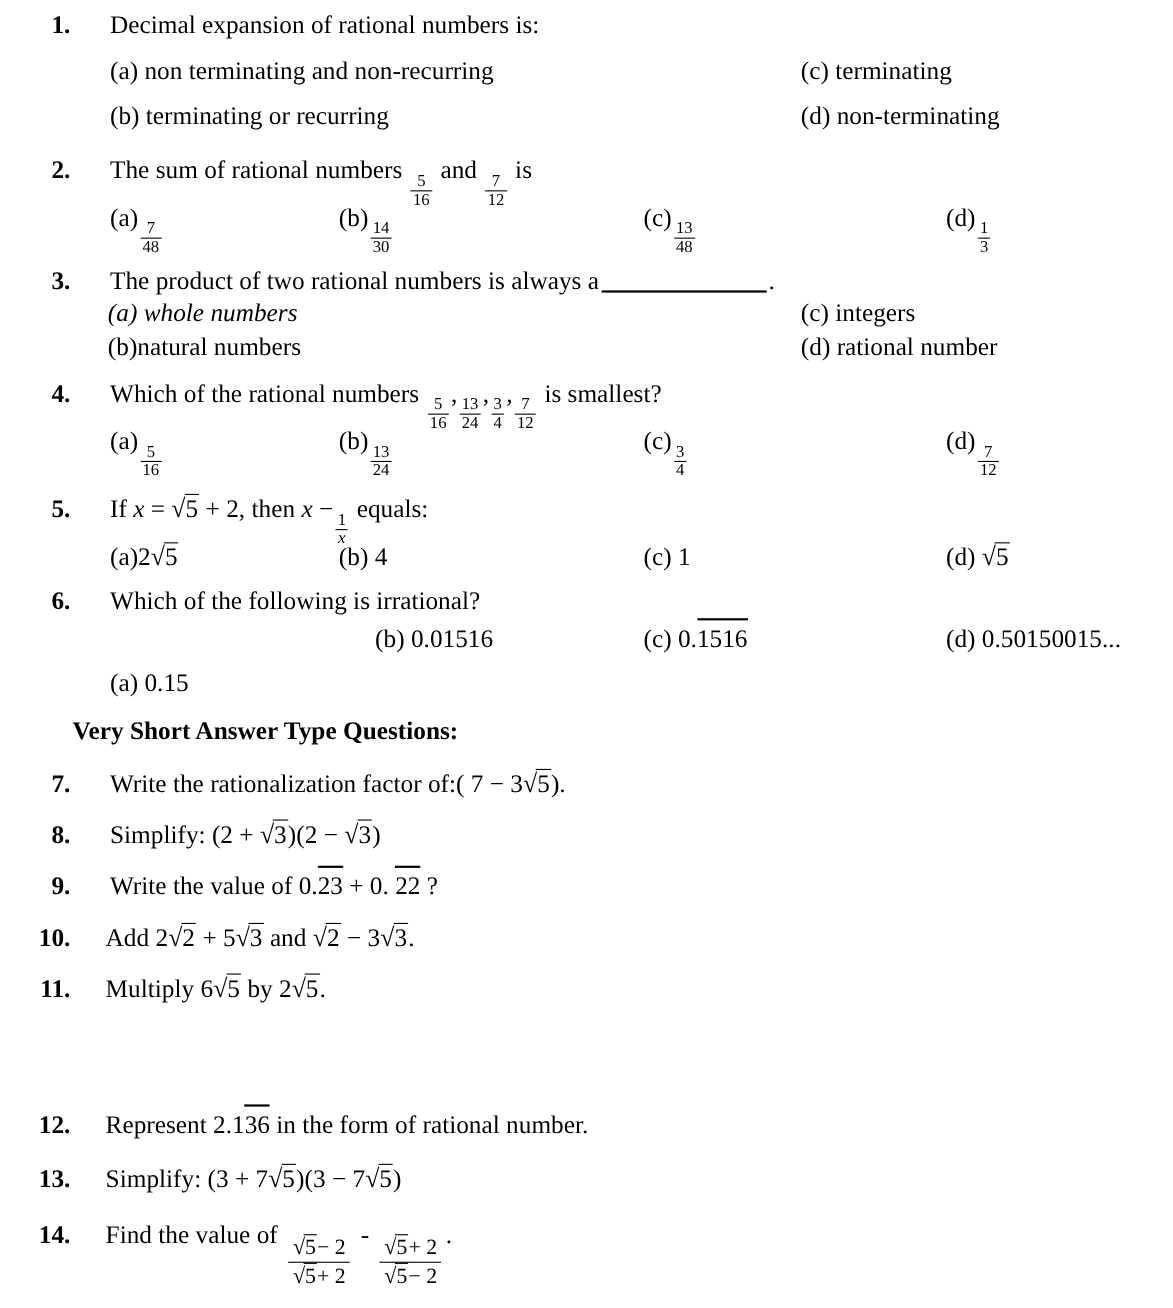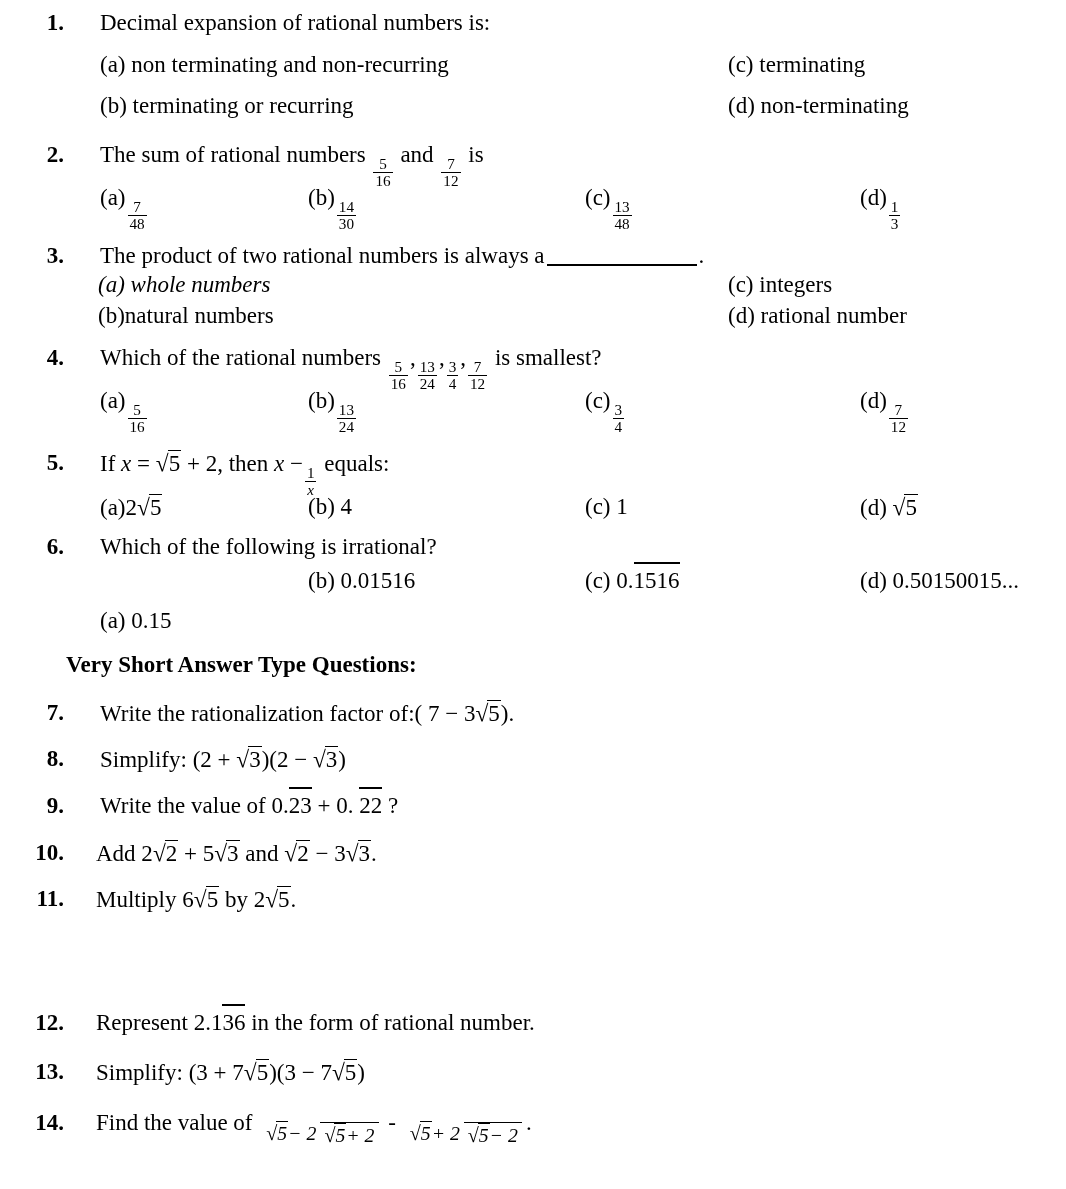--- a/index.html
+++ b/index.html
@@ -72,26 +72,26 @@
   }
   .frac .num { padding: 0 2px; }
   .frac .den {
     padding: 0 2px;
     border-top: 1.6px solid #000;
   }
   .frac.italic .den { font-style: italic; }
 
   .bigfrac {
     display: inline-flex;
+    flex-direction: column;
     align-items: center;
     vertical-align: -0.52em;
     font-size: 0.86em;
     line-height: 1.12;
     margin: 0 4px;
-    font-style: italic;
   }
   .bigfrac .num { padding: 0 4px 1px 4px; }
   .bigfrac .den {
     padding: 1px 4px 0 4px;
     border-top: 1.8px solid #000;
   }
 
   .ital { font-style: italic; }
 
   .rad { white-space: nowrap; }
@@ -259,21 +259,21 @@
   <div class="opt col-c" style="top:494px;">(c) 1</div>
   <div class="opt col-d" style="top:494px;">
     <span>(d)</span> <span class="rad"><span class="rsym">√</span><span class="rarg">5</span></span>
   </div>
 
   <div class="q" style="top:534px;">
     <span class="qnum">6.</span>
     <span class="qtext">Which of the following is irrational?</span>
   </div>
   <div class="opt col-a" style="top:588px;margin-top:20px;">(a)  0.15</div>
-  <div class="opt col-b" style="top:568px;">(b) 0.01516</div>
+  <div class="opt col-b" style="top:568px;margin-left:33px;">(b) 0.01516</div>
   <div class="opt col-c" style="top:568px;">
     <span>(c) 0.</span><span class="ovl">1516</span>
   </div>
   <div class="opt col-d" style="top:568px;">(d) 0.50150015...</div>
 
   <div class="heading" style="top:652px;">Very Short Answer Type Questions:</div>
 
   <div class="q" style="top:700px;">
     <span class="qnum">7.</span>
     <span class="qtext">

